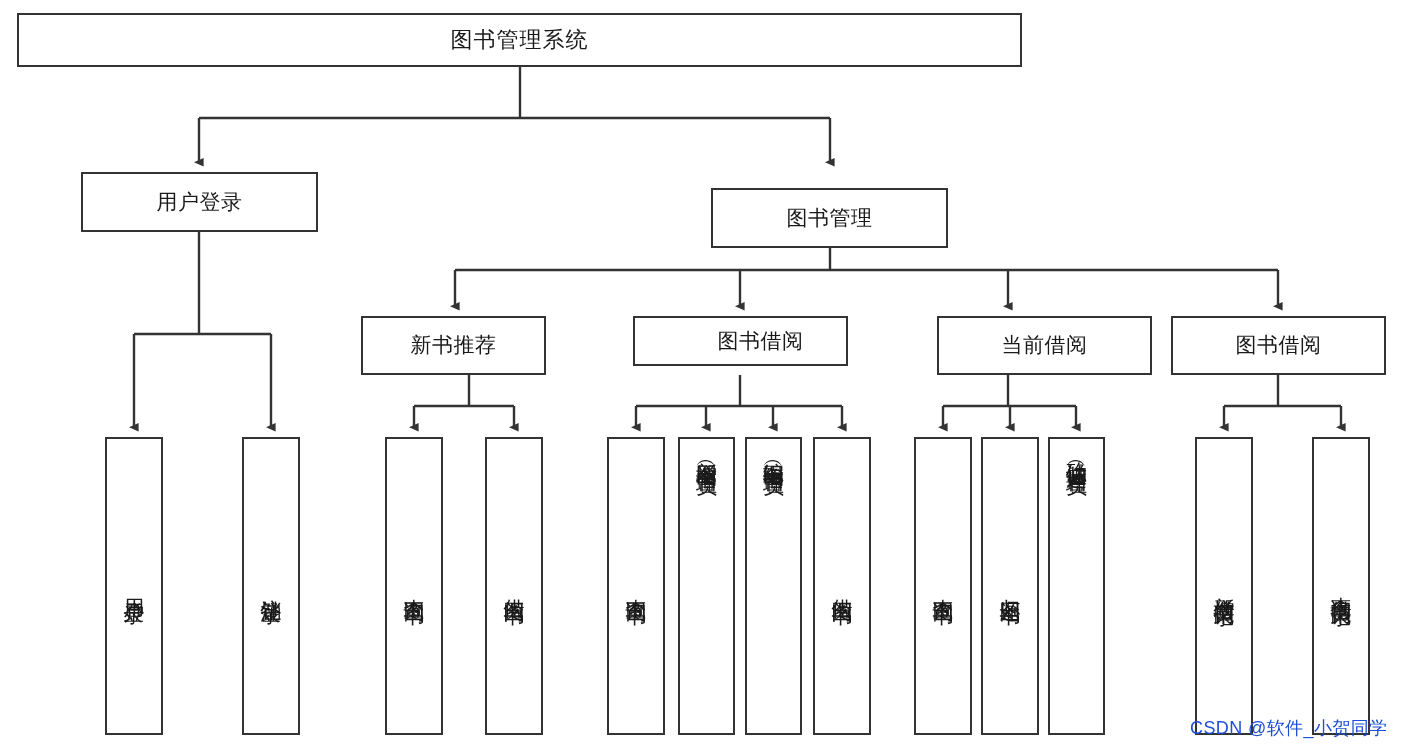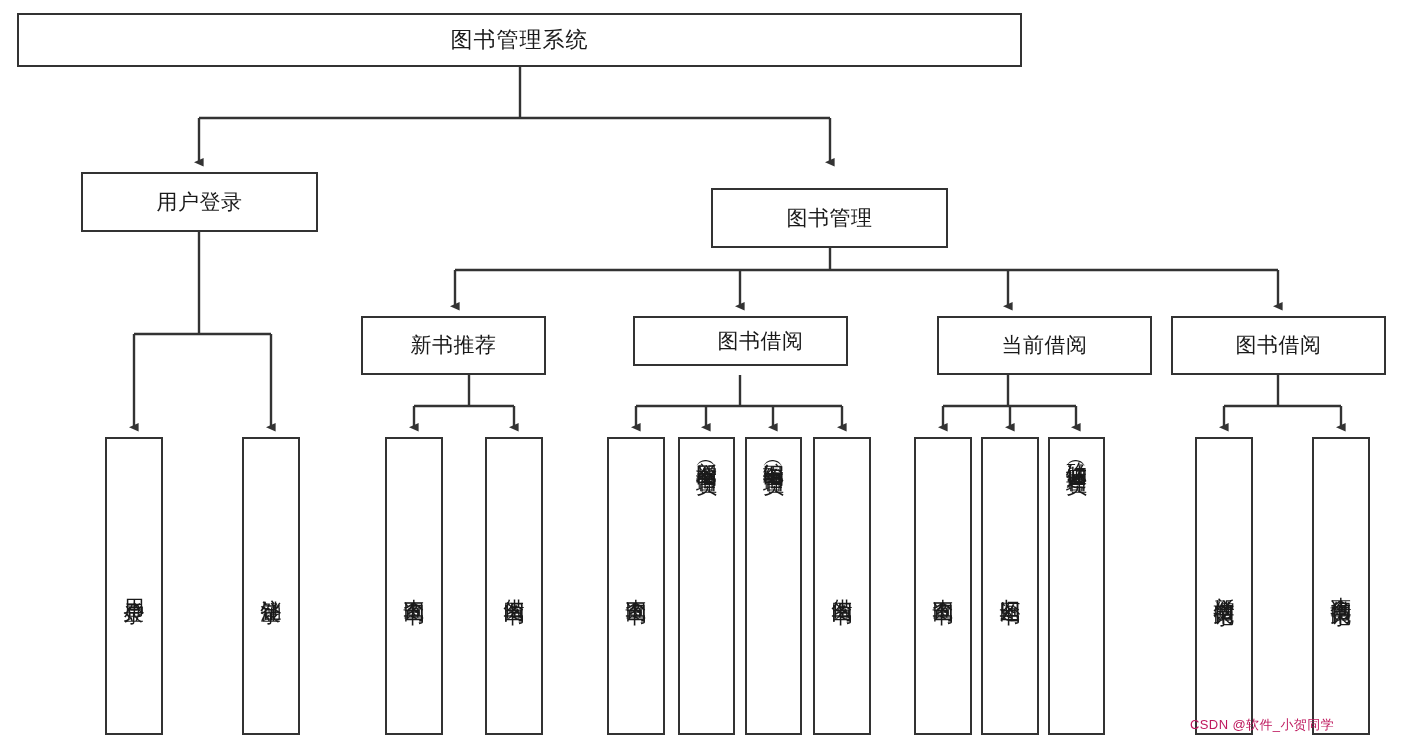--- a/index.html
+++ b/index.html
@@ -63,22 +63,22 @@
     line-height: 1.05;
     letter-spacing: 2px;
     white-space: nowrap;
   }
   .node.vert.centered {
     align-items: center;
     padding-top: 0;
   }
   .watermark {
     position: absolute;
-    color: #be185d;
-    font-size: 13px;
+    color: #1d4ed8;
+    font-size: 18px;
     white-space: nowrap;
     letter-spacing: 0.4px;
     pointer-events: none;
   }
 </style>
 </head>
 <body>
 
 <div id="canvas">
 

